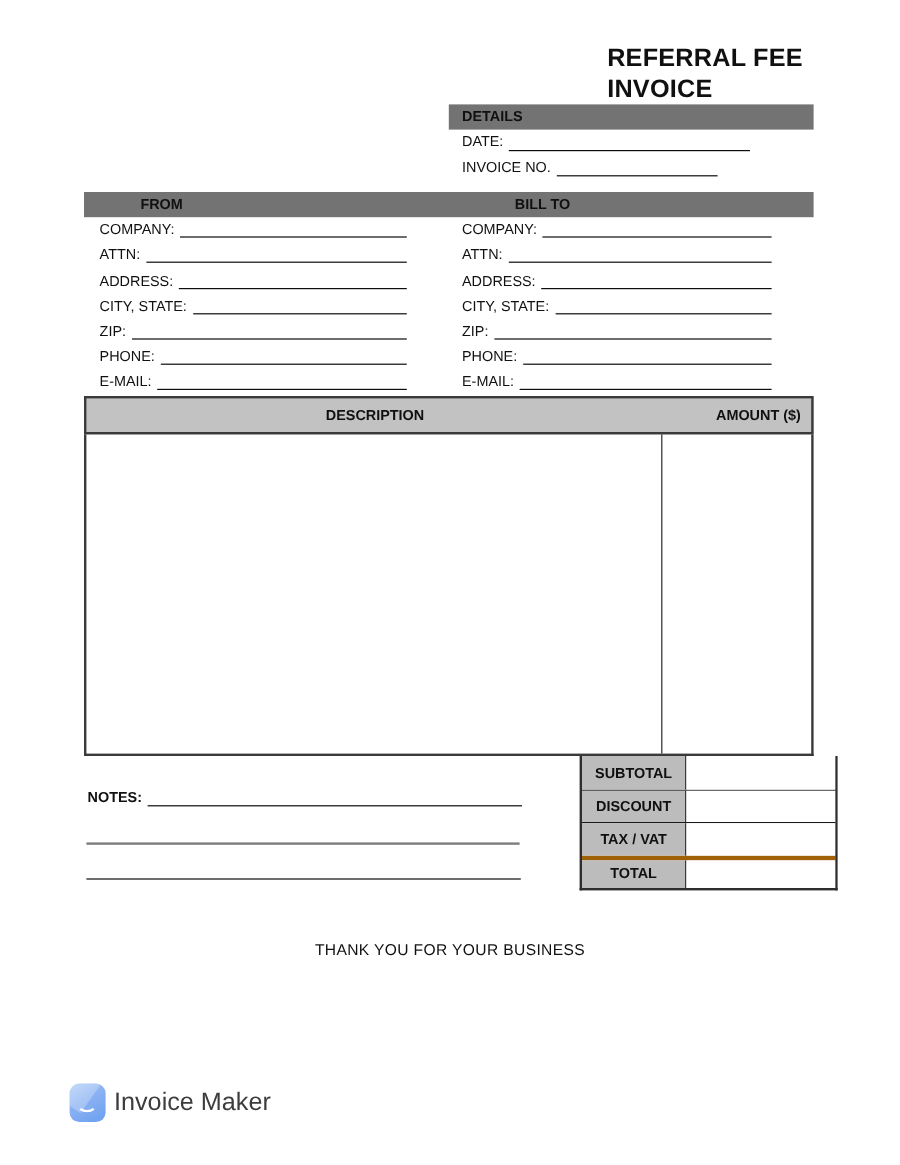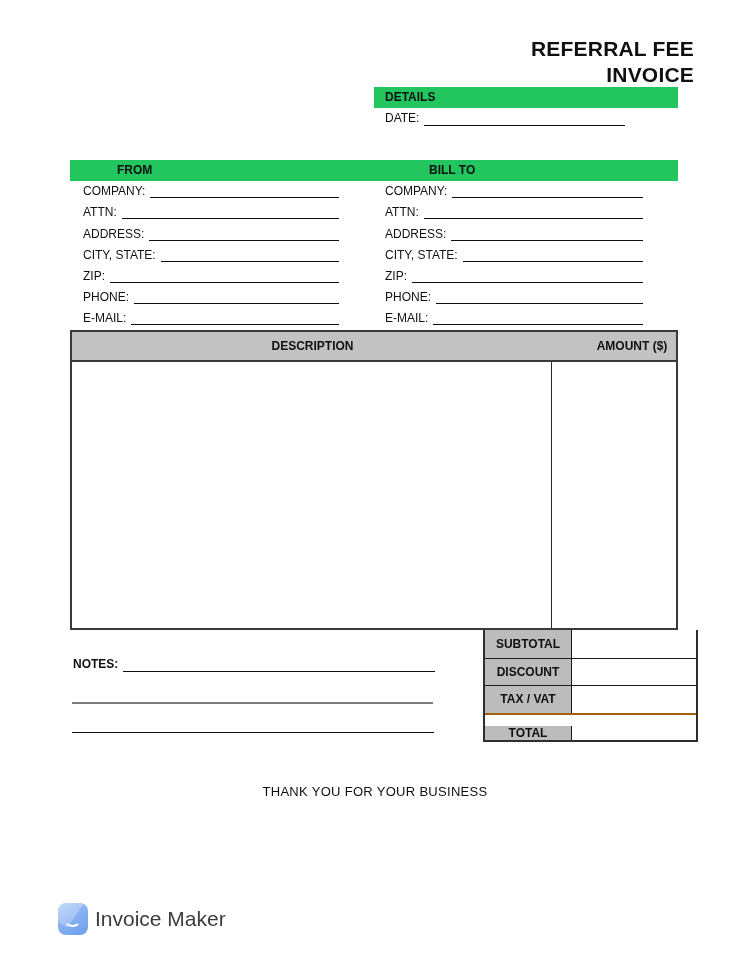--- a/index.html
+++ b/index.html
@@ -4,25 +4,25 @@
 <style>
   * { margin:0; padding:0; box-sizing:border-box; }
   html,body { background:#fff; }
   .page {
     position:relative; width:750px; height:971px; background:#fff;
     font-family:"Liberation Sans", "DejaVu Sans", sans-serif; color:#111;
     margin:0 auto; overflow:hidden;
   }
 
   
-  .title-block { position:absolute; top:36px; right:56px; text-align:right;
+  .title-block { position:absolute; top:36px; right:81px; text-align:left;
     font-size:21px; font-weight:bold; line-height:26px; color:#101010; letter-spacing:.2px; }
 
   
-  .bar { position:absolute; background:#22c55e; height:21px;
+  .bar { position:absolute; background:#737373; height:21px;
     font-size:12px; font-weight:bold; line-height:21px; color:#101010; }
   .details-bar { left:374px; top:87px; width:304px; padding-left:11px; }
   .parties-bar { left:70px; top:160px; width:608px; }
   .parties-bar .from-label { position:absolute; left:13px; top:0;padding-left:34px; }
   .parties-bar .billto-label { position:absolute; left:315px; top:0;padding-left:44px; }
 
   
   .fill-row { position:absolute; display:flex; align-items:flex-end; font-size:12px;justify-content:space-between; }
   .fill-row .lbl { white-space:pre; padding-bottom:1px; }
   .fill-line { flex:1; border-bottom:1.5px solid #0d0d0d; height:14px; margin-left:5px; }
@@ -49,21 +49,21 @@
   .items-body .bcell.desc { width:480px; border-right:1.5px solid #2a2a2a; }
   .items-body .bcell.amt { flex:1; }
 
   
   .summary { position:absolute; left:463px; top:630px; width:215px; border:2px solid #2e2e2e;
     border-top:none;margin-left:20px; }
   .summary .srow { display:flex; height:27.5px; }
   .summary .srow .scell-label { width:87px; background:#bcbcbc; border-right:1.5px solid #1a1a1a;
     font-size:12px; font-weight:bold; display:flex; align-items:center; justify-content:center; color:#101010; }
   .summary .srow + .srow { border-top:1px solid #1a1a1a; }
-  .summary .srow.total-row { border-top:2px solid #a16207;align-items:flex-end; }
+  .summary .srow.total-row { border-top:4px solid #a16207; }
   .summary .srow .scell-value { flex:1; background:#fff; }
 
   
   .notes-row { left:73px; top:653px; width:362px; height:19px; }
   .notes-row .lbl { font-weight:bold; }
   .notes-line { position:absolute; border-bottom:1.5px solid #0d0d0d; }
   .notes-line.l2 { left:72px; top:688px; width:361px; border-bottom:2px solid #7d7d7d; height:16px; }
   .notes-line.l3 { left:72px; top:717px; width:362px; height:16px; }
 
   
@@ -91,20 +91,24 @@
     <div>INVOICE</div>
   </div>
 
   <div class="bar details-bar">
     <span>DETAILS</span>
   </div>
   <div class="fill-row date-row">
     <span class="lbl">DATE:</span>
     <span class="fill-line"></span>
   </div>
+  <div class="fill-row invno-row">
+    <span class="lbl">INVOICE NO.</span>
+    <span class="fill-line"></span>
+  </div>
 
   <div class="bar parties-bar">
     <span class="from-label">FROM</span>
     <span class="billto-label">BILL TO</span>
   </div>
 
   <div class="party-rows from">
     <div class="row">
       <span class="lbl">COMPANY:</span>
       <span class="fill-line"></span>

